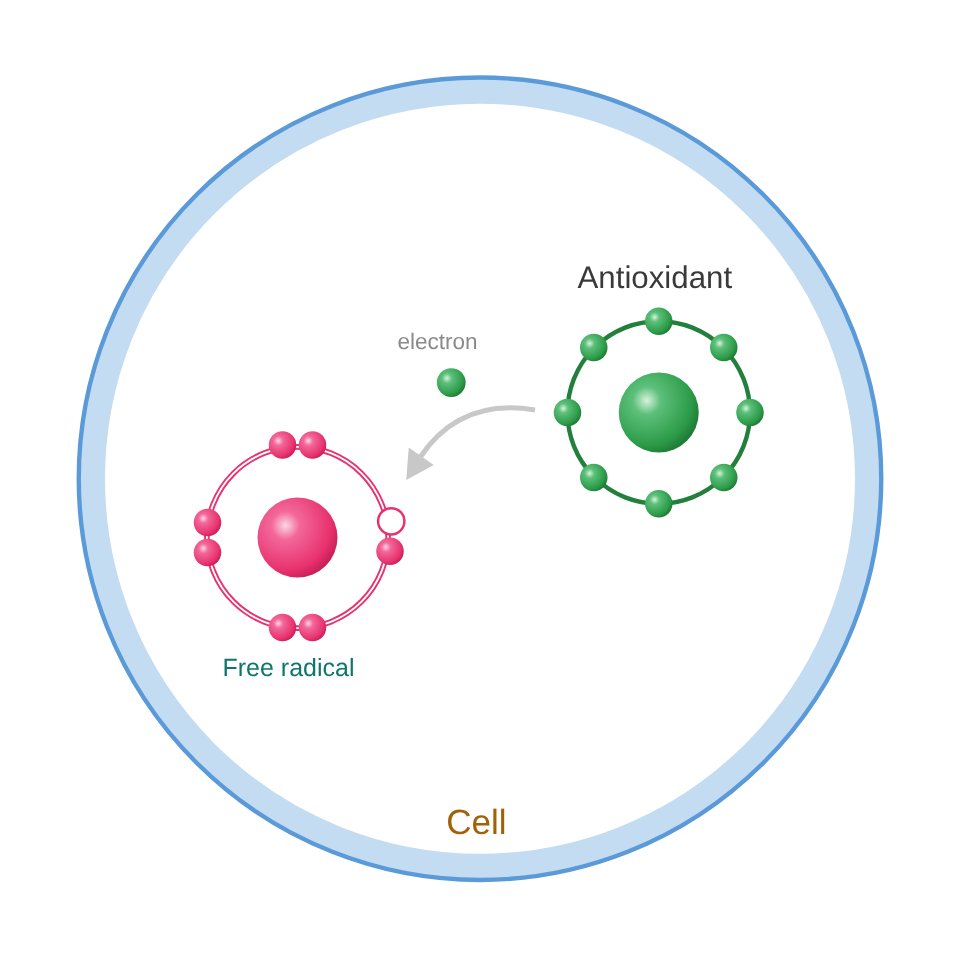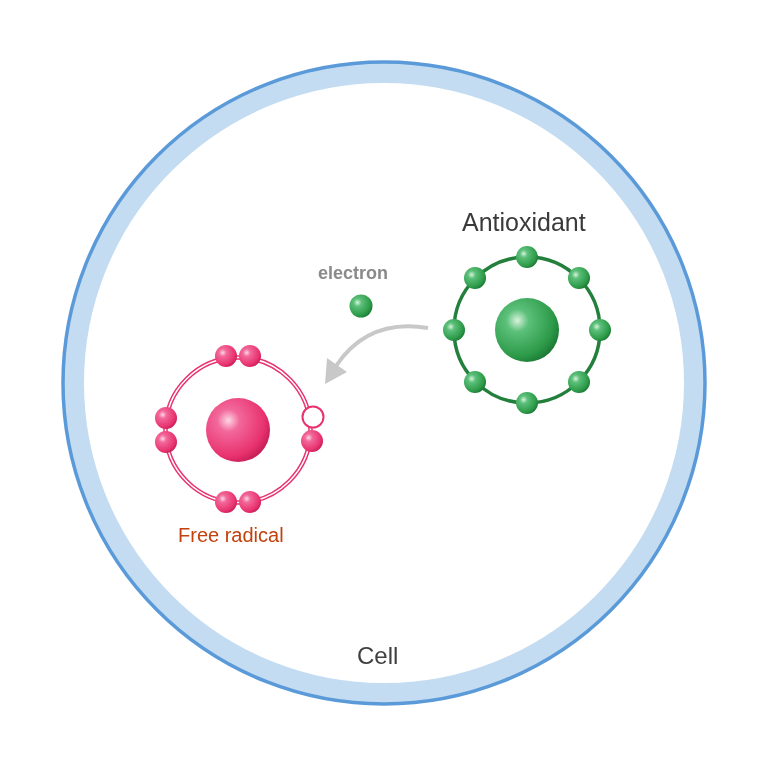--- a/index.html
+++ b/index.html
@@ -1,22 +1,22 @@
 <!DOCTYPE html>
 <html><head>
 <meta charset="utf-8">
 <style>
   html, body { margin:0; padding:0; background:#ffffff; }
   body { width:768px; height:768px; position:relative; overflow:hidden; font-family:"Liberation Sans", sans-serif; }
   svg { position:absolute; left:0; top:0; }
   .lbl { position:absolute; white-space:nowrap; }
   .antiox-label { left:462px; top:208px; font-size:25px; color:#3a3a3a; }
-  .electron-label { left:318px; top:263px; font-size:18px; color:#8a8a8a;font-weight:bold; }
-  .free-label { left:178px; top:524px; font-size:20px; color:#c2410c; }
-  .cell-label { left:357px; top:642px; font-size:24px; color:#404040; }
+  .electron-label { left:318px; top:263px; font-size:18px; color:#8a8a8a; }
+  .free-label { left:178px; top:524px; font-size:20px; color:#0f766e; }
+  .cell-label { left:357px; top:642px; font-size:28px; color:#a16207; }
 </style>
 </head>
 <body>
 
 <svg width="768" height="768" viewBox="0 0 768 768">
   <defs>
     <radialGradient id="gG" cx="0.35" cy="0.35" r="0.7">
       <stop offset="0" stop-color="#d8f2dc"></stop>
       <stop offset="0.25" stop-color="#5cc07a"></stop>
       <stop offset="0.8" stop-color="#2c9a48"></stop>

